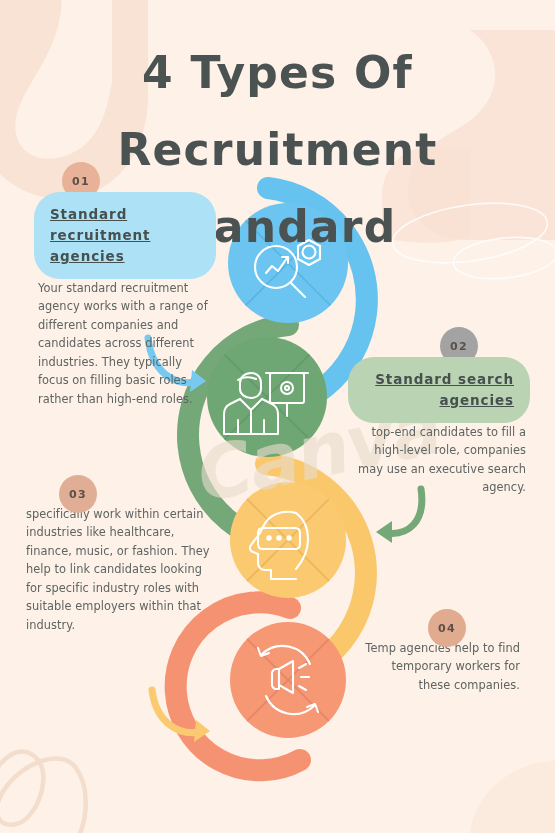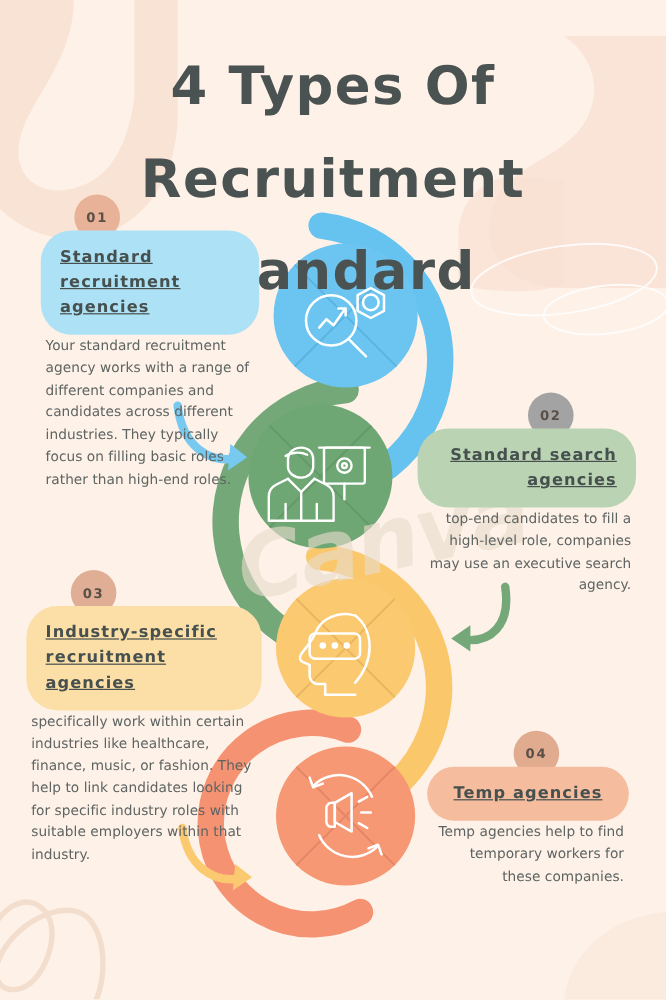--- a/index.html
+++ b/index.html
@@ -260,23 +260,21 @@
   </div>
 
   <div class="block" id="block-02">
     <div class="badge" style="background:#a3a3a3">02</div>
     <div class="pill align-right" style="background:#b9d3b3">Standard search agencies</div>
     <div class="body-text align-right">top-end candidates to fill a high-level role, companies may use an executive search agency.</div>
   </div>
 
   <div class="block" id="block-03">
     <div class="badge" style="background:#dfae95">03</div>
-    <div class="pill align-left" style="background:#fbdfa6">Industry-specific recruitment agencies</div>
     <div class="body-text align-left">specifically work within certain industries like healthcare, finance, music, or fashion. They help to link candidates looking for specific industry roles with suitable employers within that industry.</div>
   </div>
 
   <div class="block" id="block-04">
     <div class="badge" style="background:#e0ab8f">04</div>
-    <div class="pill align-left" style="background:#f5bd9e; text-align:center">Temp agencies</div>
     <div class="body-text align-right">Temp agencies help to find temporary workers for these companies.</div>
   </div>
 
 </div>
 
 </body></html>

